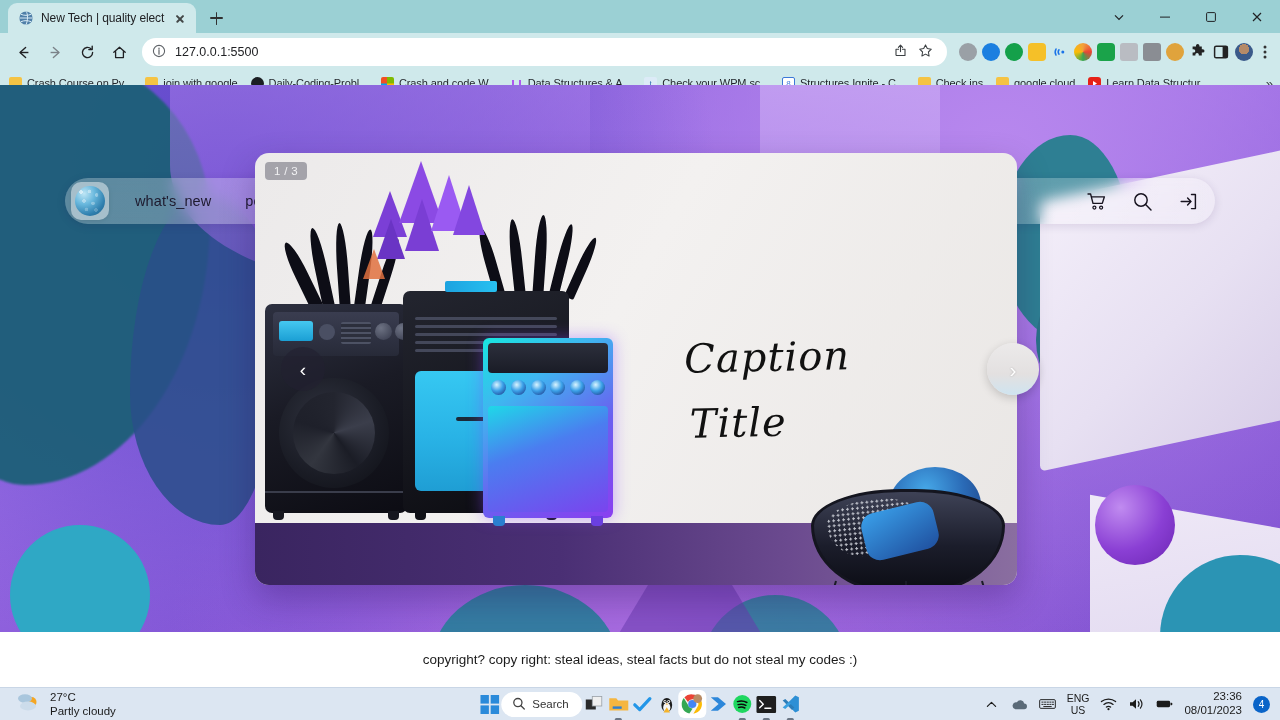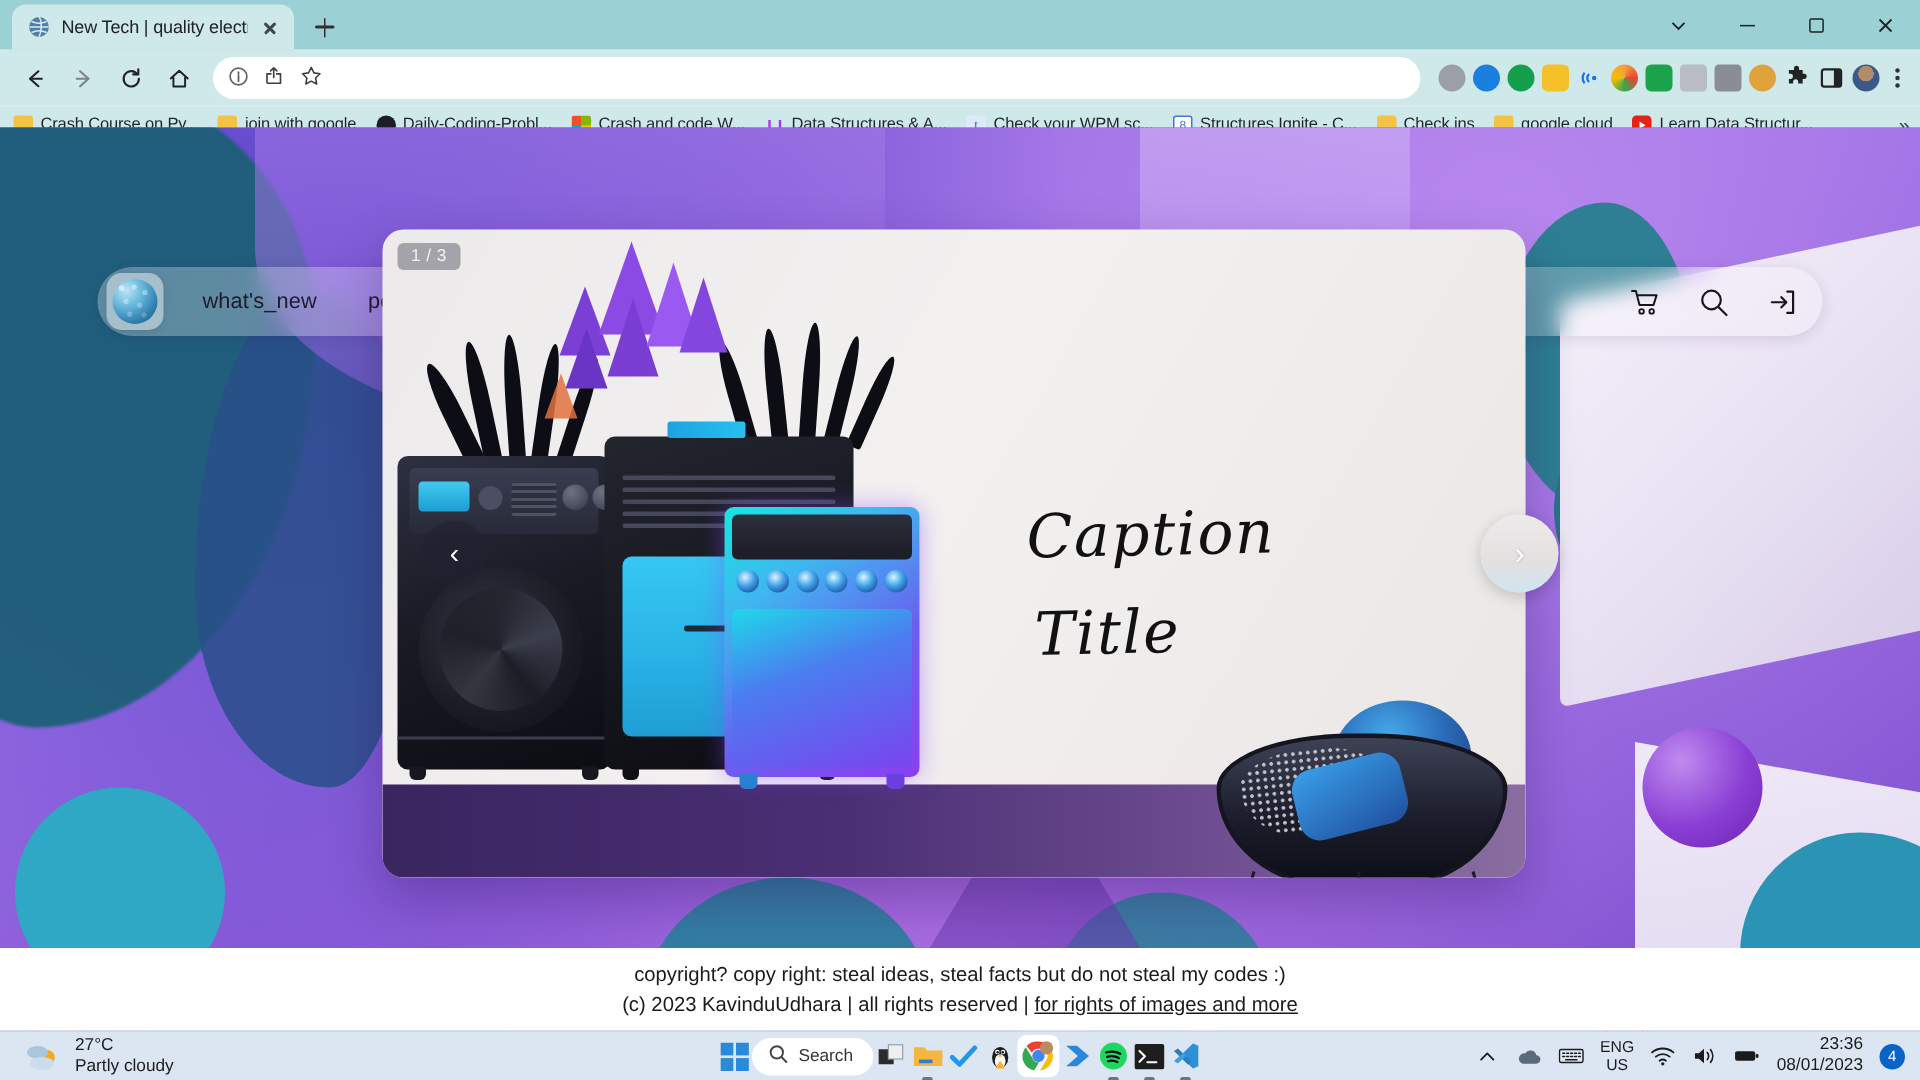--- a/index.html
+++ b/index.html
@@ -285,21 +285,21 @@
     font-size:13.5px; color:#1b1b1b; line-height:1.45;
   }
   .footer a{ color:#1b1b1b; text-decoration:underline; }
 
   
   .taskbar{
     position:absolute; left:0; bottom:0; width:1280px; height:33px;
     background:#dce6f2; display:flex; align-items:center;
     border-top:1px solid #c9d6e6;
   }
-  .weather{ display:flex; align-items:center; gap:8px; padding-left:16px; }
+  .weather{ display:flex; align-items:flex-start; gap:8px; padding-left:16px; }
   .weather-ico{ width:26px; height:22px; position:relative; }
   .weather-txt{ font-size:11.5px; color:#1b1b1b; line-height:1.22; }
   .tb-center{ position:absolute; left:50%; transform:translateX(-50%);
     display:flex; align-items:center; }
   .tb-item{ width:24px; height:24px; position:relative; display:flex; align-items:center; justify-content:center; }
   .tb-item.active:after{ content:""; position:absolute; bottom:-5px; left:50%; transform:translateX(-50%);
     width:14px; height:3px; border-radius:2px; background:#3a87d8; }
   .tb-item.open:after{ content:""; position:absolute; bottom:-5px; left:50%; transform:translateX(-50%);
     width:7px; height:3px; border-radius:2px; background:#6a7685; }
   .tb-search{ display:flex; align-items:center; gap:7px; height:25px; padding:0 14px 0 11px;
@@ -380,20 +380,21 @@
         </svg>
     </div>
 
     <div class="omnibox">
       <span>
         <svg width="14" height="14" viewBox="0 0 14 14">
             <circle cx="7" cy="7" r="5.6" stroke="#5f6368" stroke-width="1.1" fill="none"></circle>
             <path d="M7 6.2v4M7 4.1v1" stroke="#5f6368" stroke-width="1.2" stroke-linecap="round"></path>
           </svg>
       </span>
+      <span class="urltext">127.0.0.1:5500</span>
       <span class="omni-right">
         <span>
           <svg width="15" height="15" viewBox="0 0 15 15">
               <path d="M3 12.5V6.2h3M3 12.5h9V6.2H9" stroke="#3c4043" stroke-width="1.1" fill="none" stroke-linejoin="round"></path>
               <path d="M7.5 8.6V2.3M5.4 4.3 7.5 2.2l2.1 2.1" stroke="#3c4043" stroke-width="1.1" fill="none" stroke-linecap="round" stroke-linejoin="round"></path>
             </svg>
         </span>
         <span>
           <svg width="15" height="15" viewBox="0 0 15 15">
               <path d="M7.5 1.9 9.3 5.6l4 .6-2.9 2.8.7 4-3.6-1.9-3.6 1.9.7-4L1.7 6.2l4-.6z" stroke="#3c4043" stroke-width="1.05" fill="none" stroke-linejoin="round"></path>
@@ -650,23 +651,20 @@
       <div class="arrow left">
         <span class="g">‹</span>
       </div>
       <div class="arrow right">
         <span class="g">›</span>
       </div>
     </div>
 
     <div class="footer">
       <div>copyright? copy right: steal ideas, steal facts but do not steal my codes :)</div>
-      <div>
-        <span>(c) 2023 KavinduUdhara | all rights reserved | </span><a href="#">for rights of images and more</a>
-      </div>
     </div>
   </div>
 
   <div class="taskbar">
     <div class="weather">
       <span class="weather-ico">
         <svg width="26" height="22" viewBox="0 0 26 22">
           <circle cx="15.5" cy="12" r="5" fill="#f5a623"></circle>
           <ellipse cx="9" cy="8.5" rx="7" ry="4.2" fill="#a9c6dd"></ellipse>
           <ellipse cx="12" cy="16" rx="8" ry="4.4" fill="#ccdceb"></ellipse>

